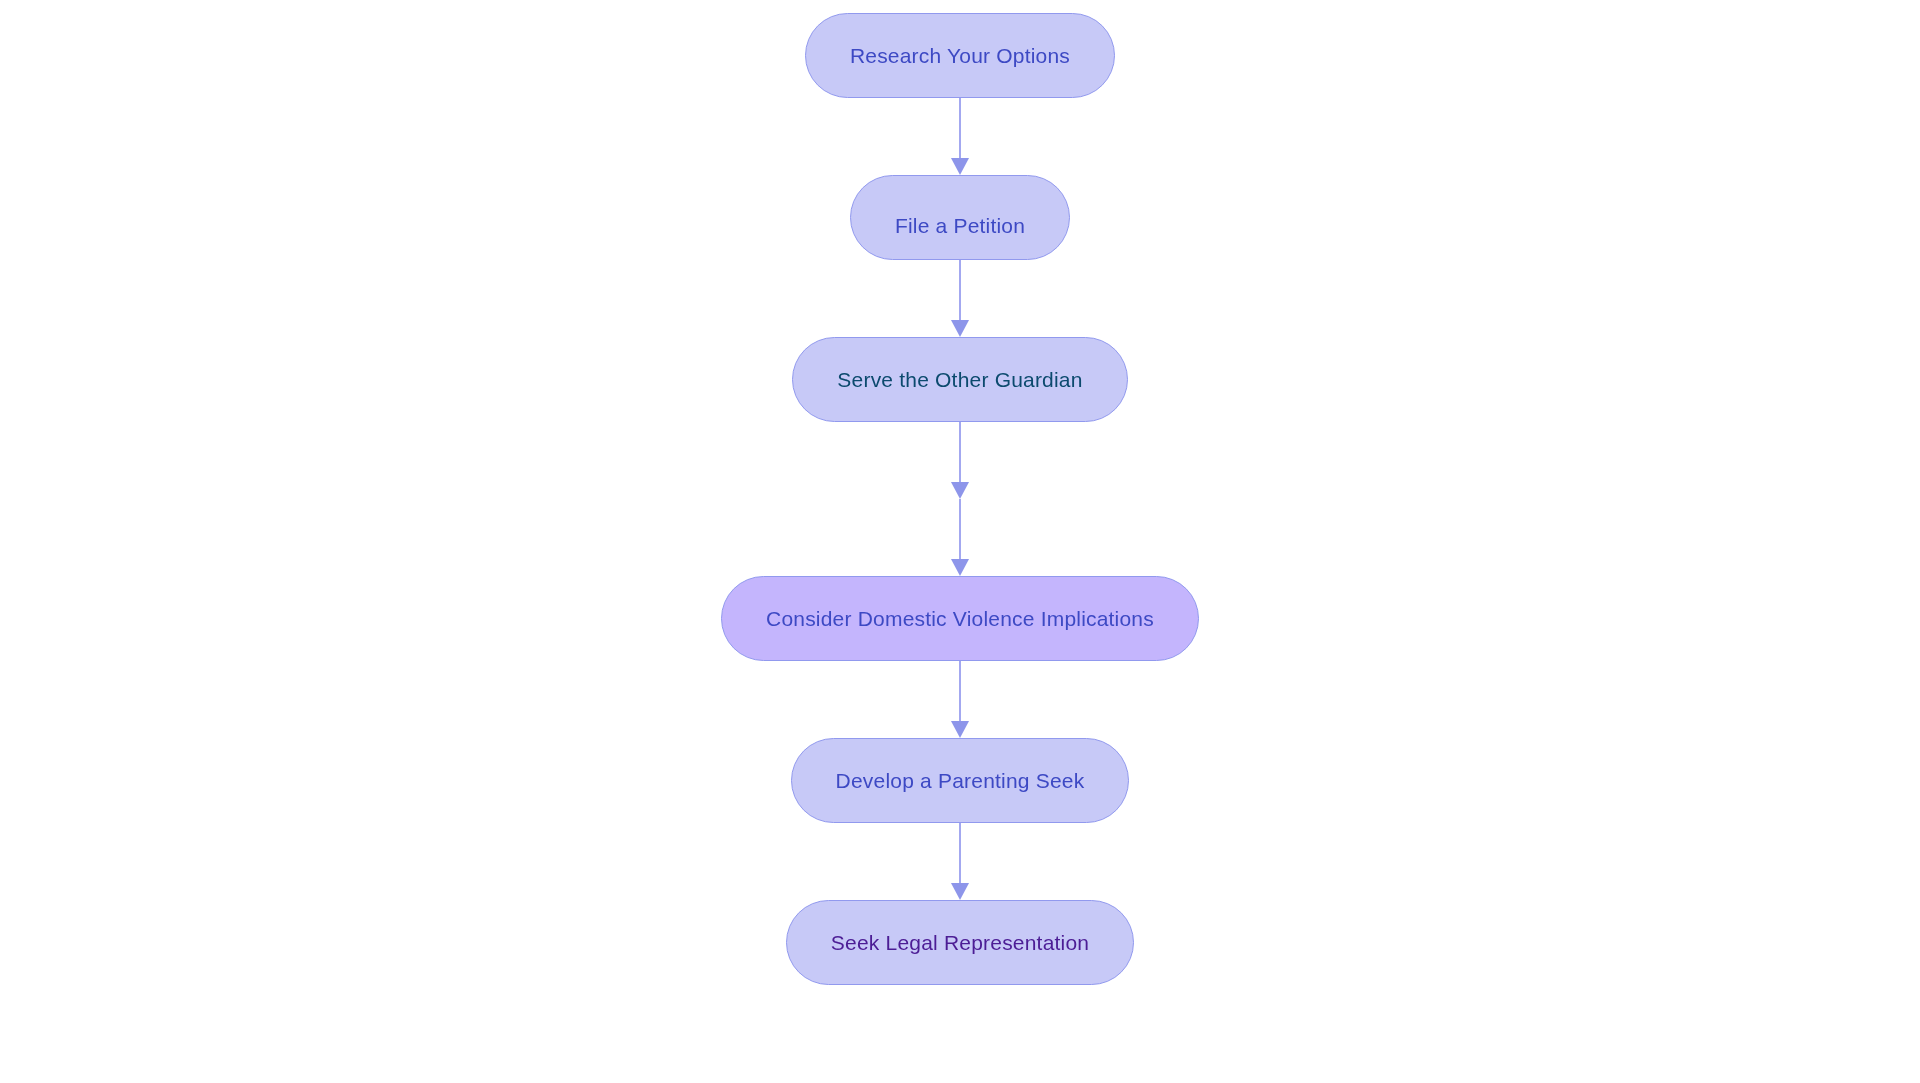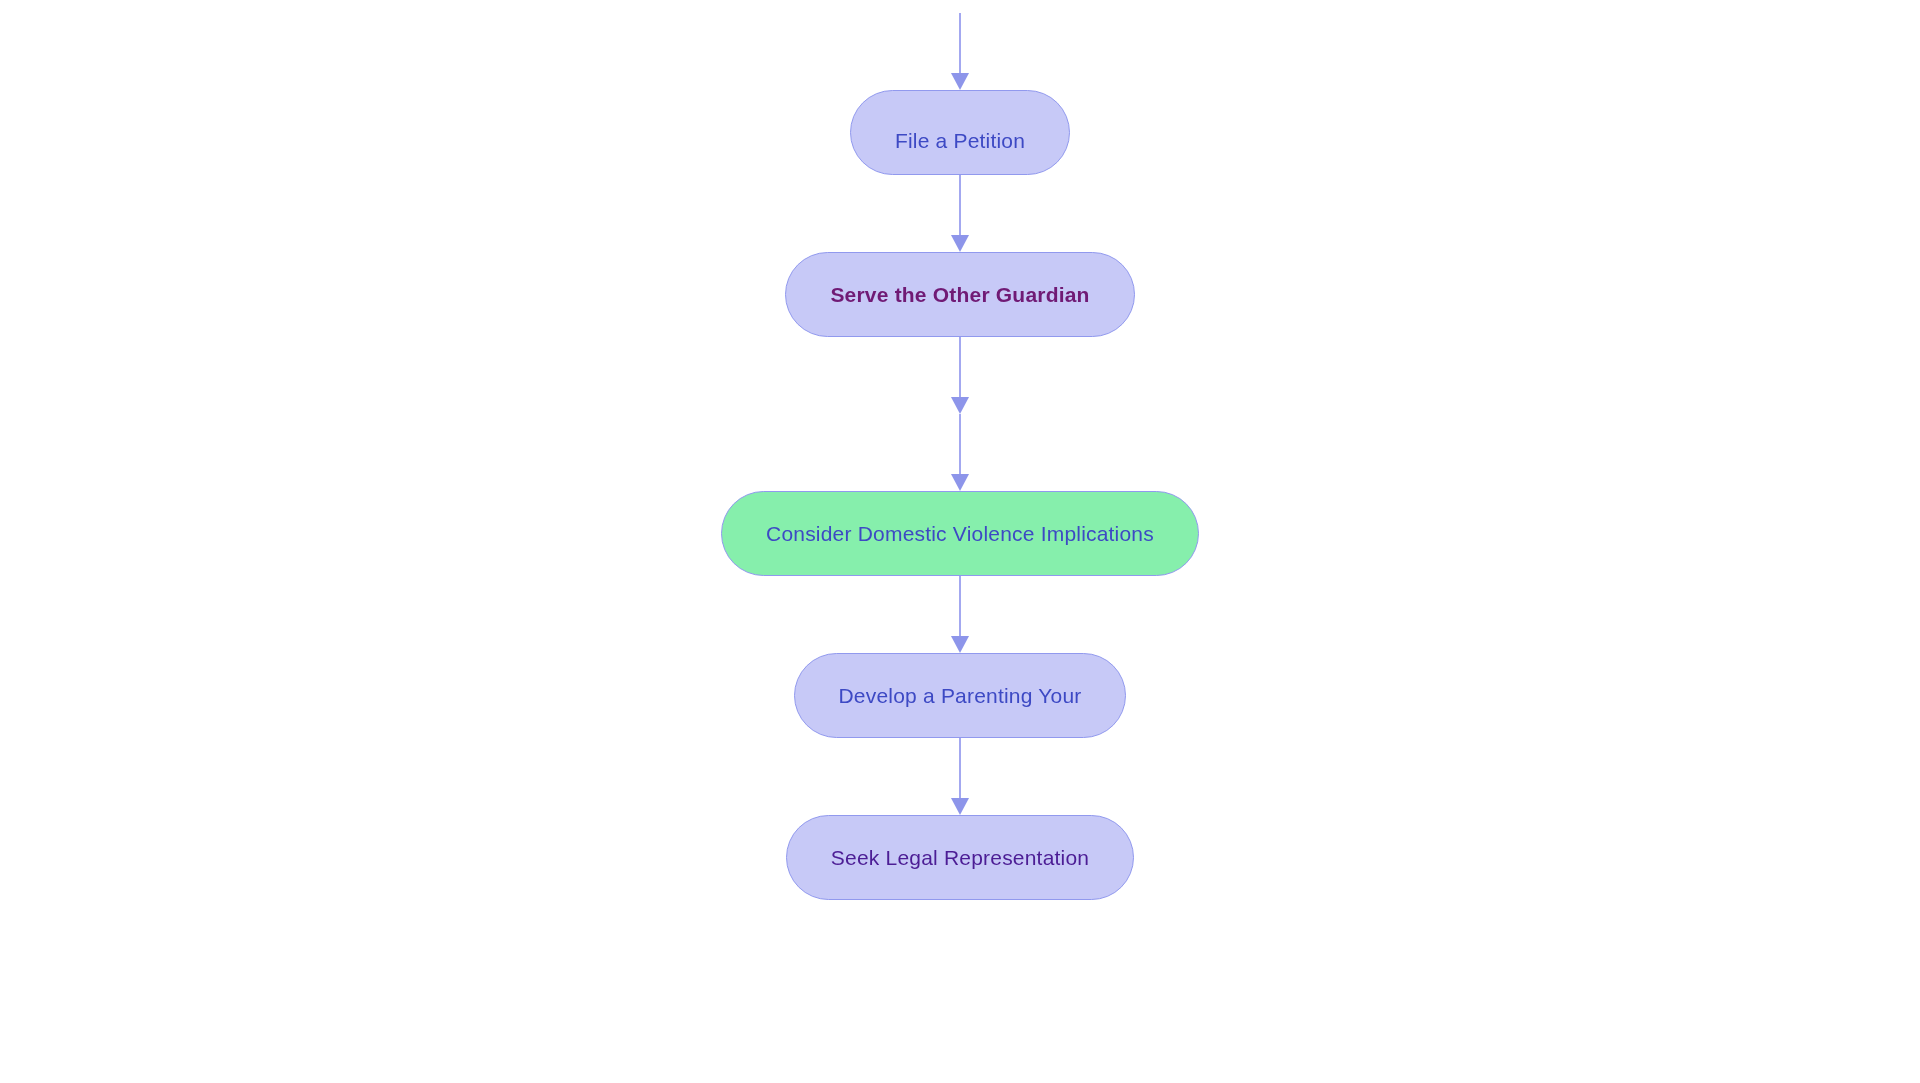--- a/index.html
+++ b/index.html
@@ -60,51 +60,54 @@
     height: 0;
     border-left: 9px solid transparent;
     border-right: 9px solid transparent;
     border-top: 17px solid #8d95ea;
   }
 </style>
 </head>
 <body>
 
 <div class="canvas" id="flow-root" style="background: rgb(255, 255, 255);">
+    <div class="flow-node" style="background: rgb(199, 201, 247); border-color: rgb(145, 153, 238);">
+      <span class="node-label" style="color: rgb(61, 73, 196);">Research Your Options</span>
+    </div>
     <div class="arrow-connector">
       <div class="arrow-line" style="background: rgb(163, 168, 240);"></div>
       <div class="arrow-head-icon" style="border-top-color: rgb(141, 149, 234);"></div>
     </div>
     <div class="flow-node" style="background: rgb(199, 201, 247); border-color: rgb(145, 153, 238);">
       <span class="node-label" style="color: rgb(61, 73, 196); margin-top: 16px;">File a Petition</span>
     </div>
     <div class="arrow-connector">
       <div class="arrow-line" style="background: rgb(163, 168, 240);"></div>
       <div class="arrow-head-icon" style="border-top-color: rgb(141, 149, 234);"></div>
     </div>
     <div class="flow-node" style="background: rgb(199, 201, 247); border-color: rgb(145, 153, 238);">
-      <span class="node-label" style="color: #701a75; font-weight: bold;">Serve the Other Guardian</span>
+      <span class="node-label" style="color: #0c4a6e;">Serve the Other Guardian</span>
     </div>
     <div class="arrow-connector">
       <div class="arrow-line" style="background: rgb(163, 168, 240);"></div>
       <div class="arrow-head-icon" style="border-top-color: rgb(141, 149, 234);"></div>
     </div>
     <div class="arrow-connector">
       <div class="arrow-line" style="background: rgb(163, 168, 240);"></div>
       <div class="arrow-head-icon" style="border-top-color: rgb(141, 149, 234);"></div>
     </div>
-    <div class="flow-node" style="background: #86efac; border-color: rgb(145, 153, 238); text-align: right;">
+    <div class="flow-node" style="background: #c4b5fd; border-color: rgb(145, 153, 238); text-align: right;">
       <span class="node-label" style="color: rgb(61, 73, 196);">Consider Domestic Violence Implications</span>
     </div>
     <div class="arrow-connector">
       <div class="arrow-line" style="background: rgb(163, 168, 240);"></div>
       <div class="arrow-head-icon" style="border-top-color: rgb(141, 149, 234);"></div>
     </div>
     <div class="flow-node" style="background: rgb(199, 201, 247); border-color: rgb(145, 153, 238);">
-      <span class="node-label" style="color: rgb(61, 73, 196);">Develop a Parenting Your</span>
+      <span class="node-label" style="color: rgb(61, 73, 196);">Develop a Parenting Seek</span>
     </div>
     <div class="arrow-connector">
       <div class="arrow-line" style="background: rgb(163, 168, 240);"></div>
       <div class="arrow-head-icon" style="border-top-color: rgb(141, 149, 234);"></div>
     </div>
     <div class="flow-node" style="background: rgb(199, 201, 247); border-color: rgb(145, 153, 238);">
       <span class="node-label" style="color: #4c1d95;">Seek Legal Representation</span>
     </div>
   </div>
 

